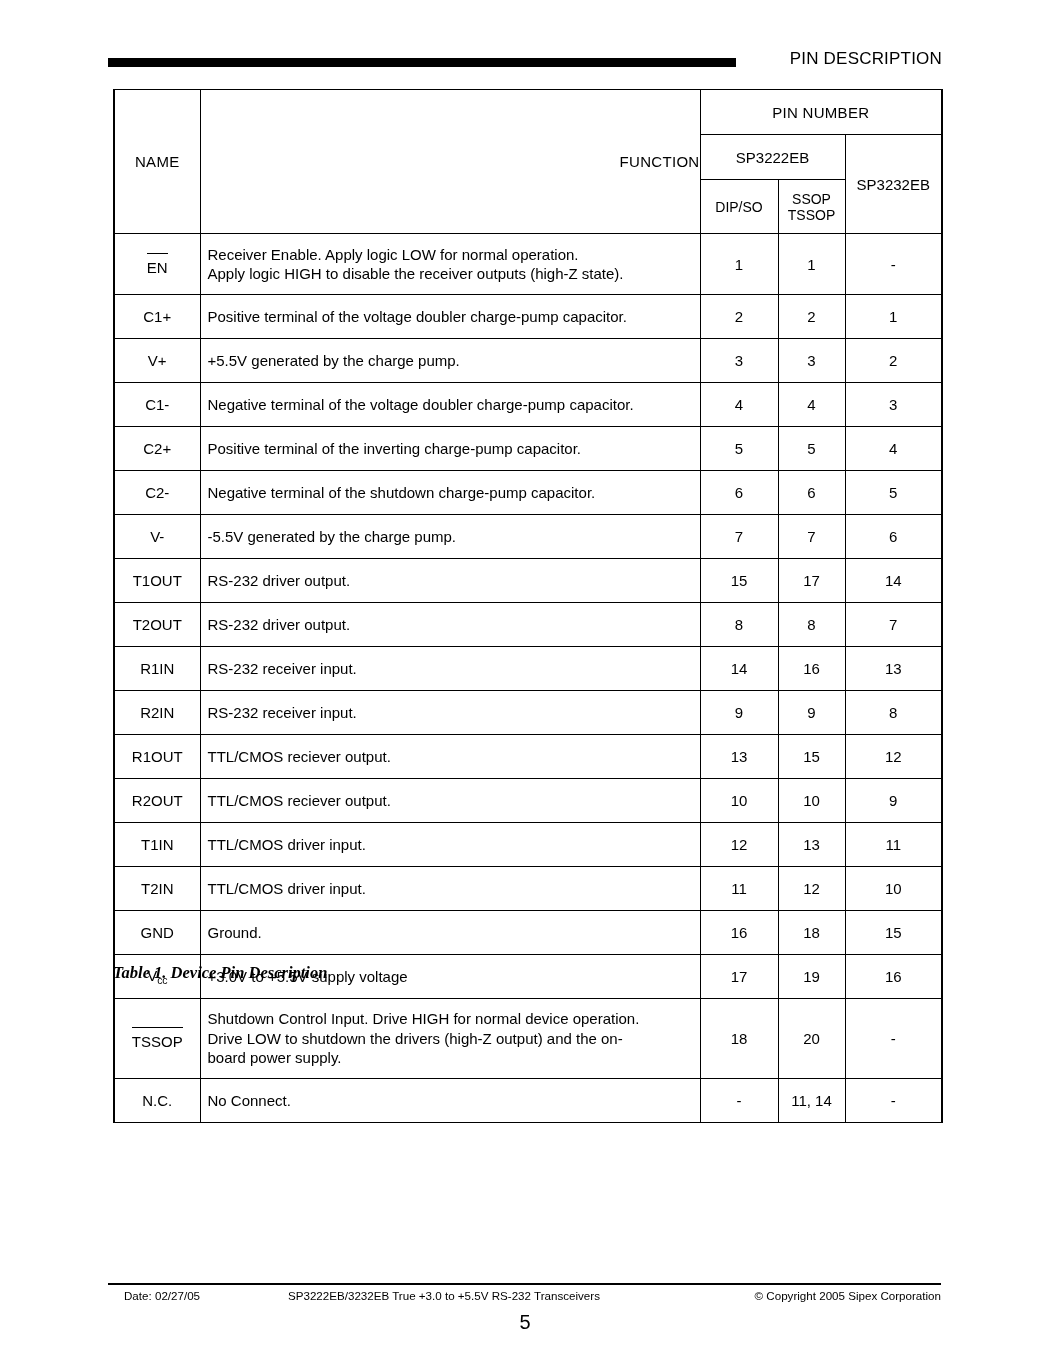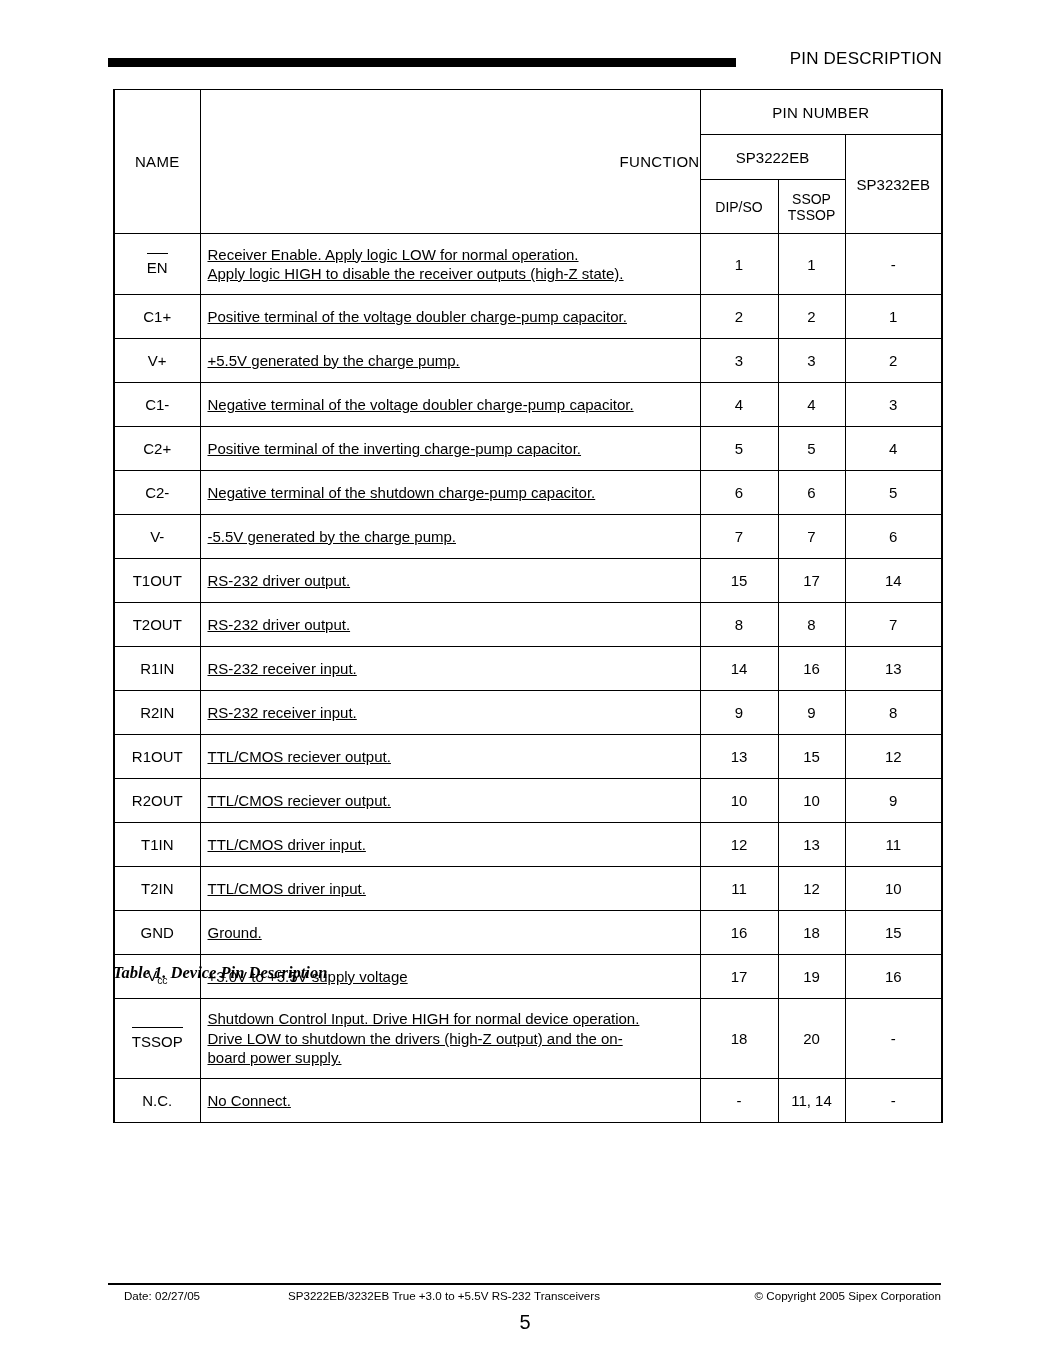--- a/index.html
+++ b/index.html
@@ -108,21 +108,20 @@
     text-align: center;
     padding: 2px 4px;
     font-size: 15px;
     white-space: nowrap;
   }
   td.func-cell {
     text-align: left;
     padding: 4px 5px 4px 7px;
     font-size: 15px;
     line-height: 19.5px;
-    text-decoration: underline;
   }
   td.num-cell {
     text-align: center;
     font-size: 15px;
   }
   tr.body-row > td { height: 35px; }
   tr.tall-row  > td { height: 52px; }
   tr.tall3-row > td { height: 71px; }
 
   .overbar {

